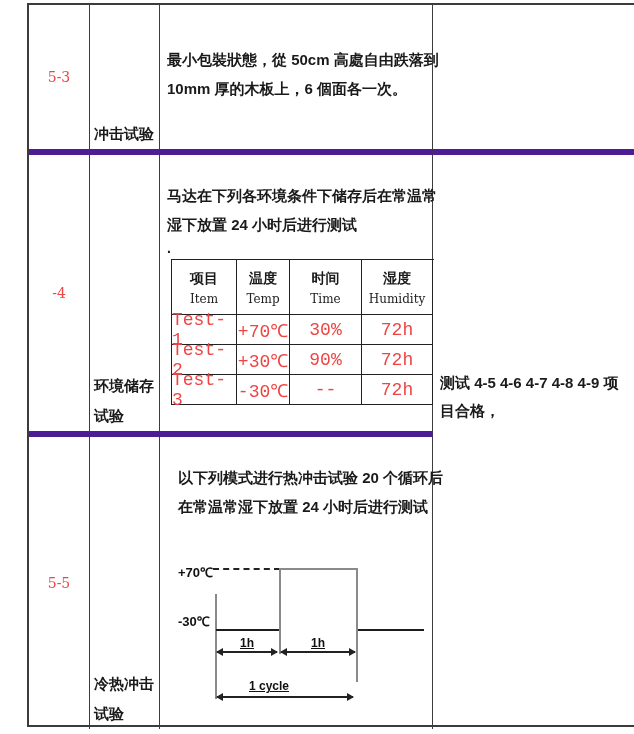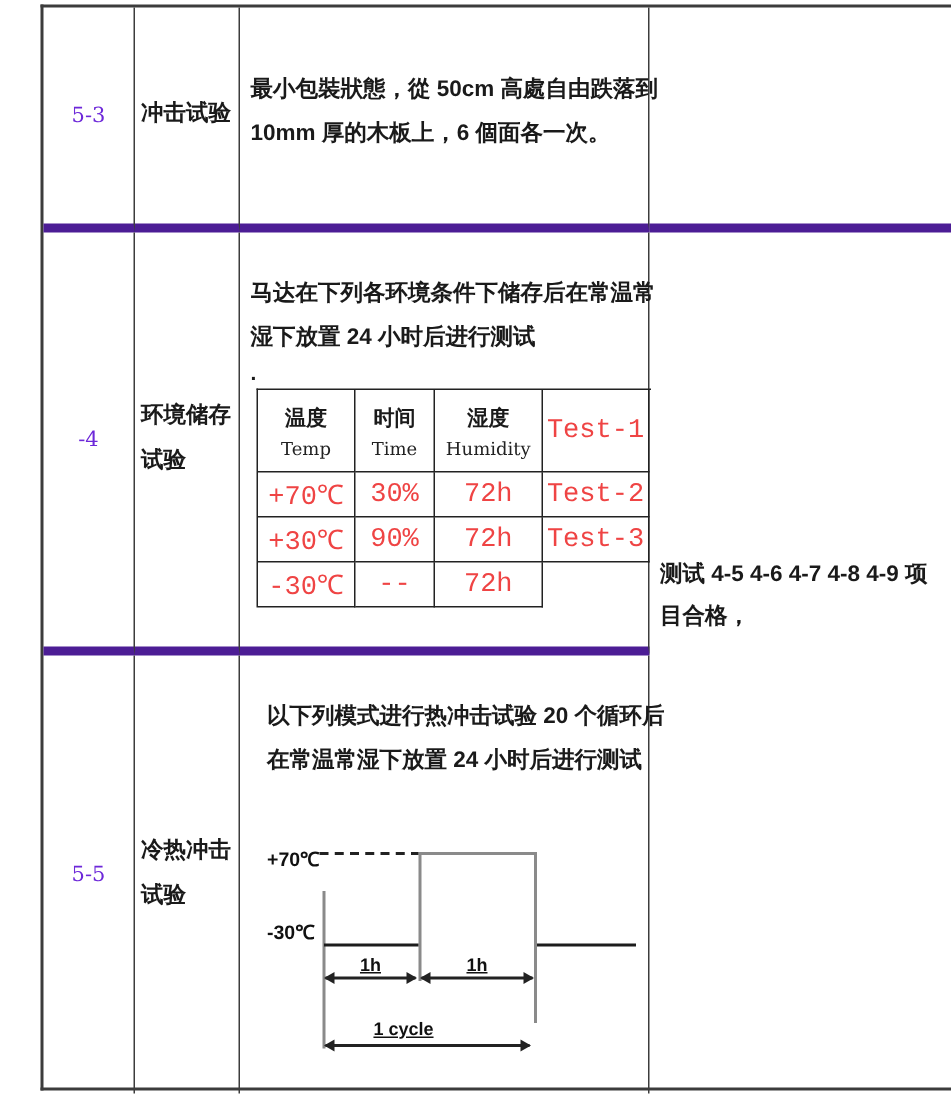--- a/index.html
+++ b/index.html
@@ -15,23 +15,23 @@
     border-top:2px solid #3c3c3c;
     border-bottom:2px solid #3c3c3c;
     border-left:2px solid #3c3c3c;
     background:#ffffff;
   }
   .cell { border-right:1.5px solid #3c3c3c; position:relative; }
   .cell.last { border-right:none; }
   .hsep { border-bottom:6px solid #4c1d95; }
 
   .numcell { display:flex; align-items:center; justify-content:center;
-             font-family:"DejaVu Serif", serif; font-size:14px; color:#6d28d9; }
-  .namecell { display:flex; flex-direction:column; justify-content:center;
-              padding-left:4px; font-weight:bold; font-size:15px; line-height:30px;font-family:Liberation Mono, monospace; }
+             font-family:"DejaVu Serif", serif; font-size:14px; color:#ef4444; }
+  .namecell { display:flex; flex-direction:column; justify-content:flex-end;
+              padding-left:4px; font-weight:bold; font-size:15px; line-height:30px; }
   .desccell { padding-left:7px; }
   .descline { font-weight:bold; font-size:15px; line-height:29px; white-space:nowrap; }
   .dotline  { font-weight:bold; font-size:14px; line-height:18px; }
 
   .pad-r1 { padding-top:40px; }
   .pad-r2 { padding-top:26px; }
   .pad-r3 { padding-top:26px;margin-left:11px; }
 
   .resultcell { grid-row:2 / 4; grid-column:4; padding:214px 4px 0 7px; }
   .resultline { font-weight:bold; font-size:15px; line-height:28px; white-space:nowrap; }
@@ -86,20 +86,24 @@
   <div class="cell namecell hsep">
     <div>环境储存</div>
     <div>试验</div>
   </div>
   <div class="cell desccell hsep pad-r2">
     <div class="descline">马达在下列各环境条件下储存后在常温常</div>
     <div class="descline">湿下放置 24 小时后进行测试</div>
     <div class="dotline">.</div>
 
     <div class="stb">
+      <div class="stb-h">
+        <div class="zh">项目</div>
+        <div class="en">Item</div>
+      </div>
       <div class="stb-h">
         <div class="zh">温度</div>
         <div class="en">Temp</div>
       </div>
       <div class="stb-h">
         <div class="zh">时间</div>
         <div class="en">Time</div>
       </div>
       <div class="stb-h">
         <div class="zh">湿度</div>

